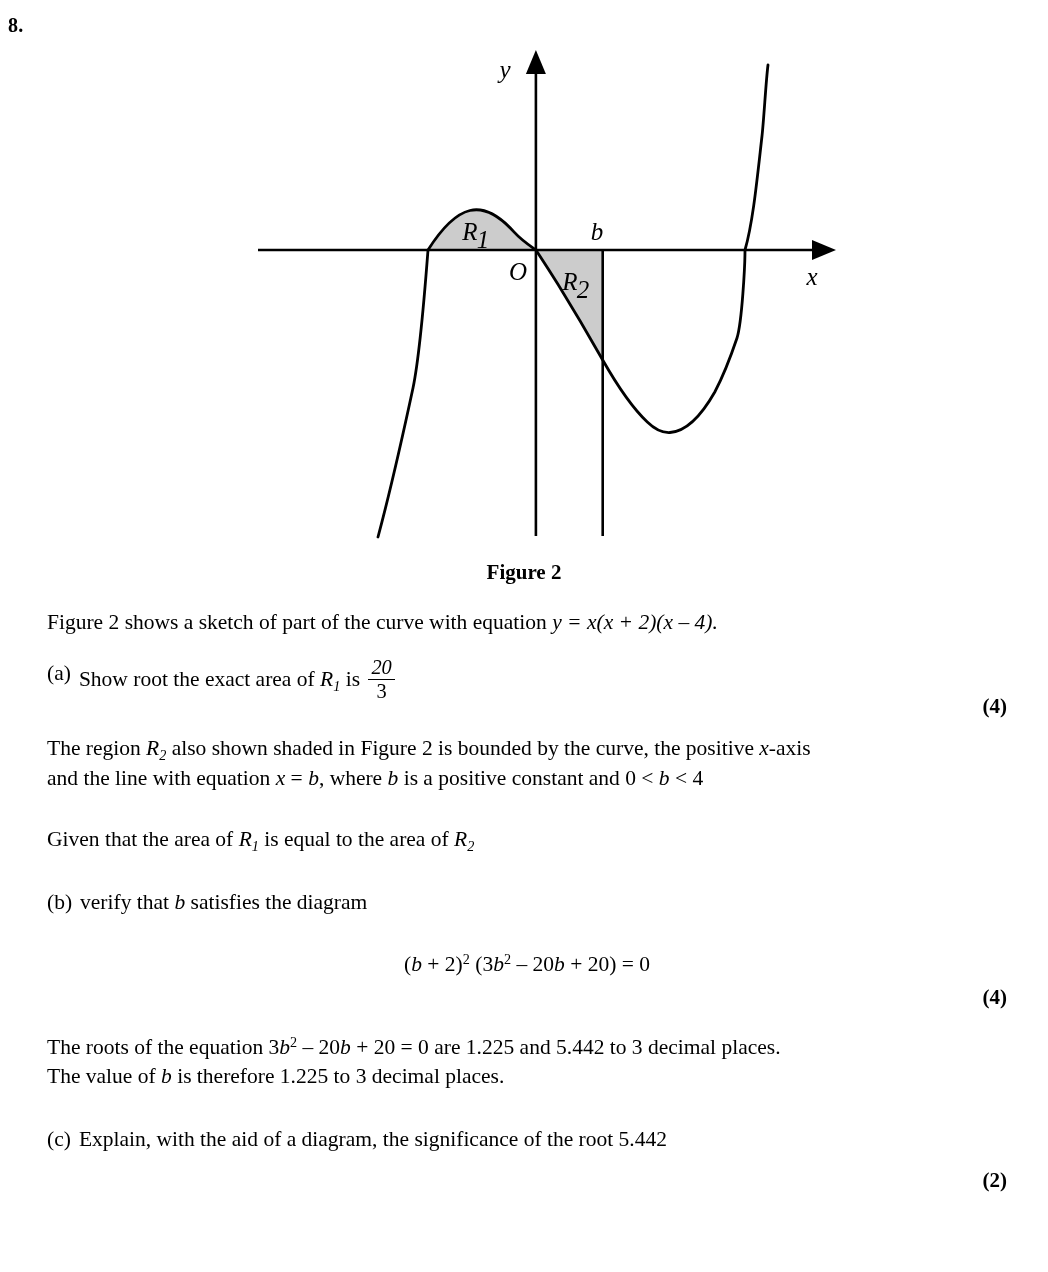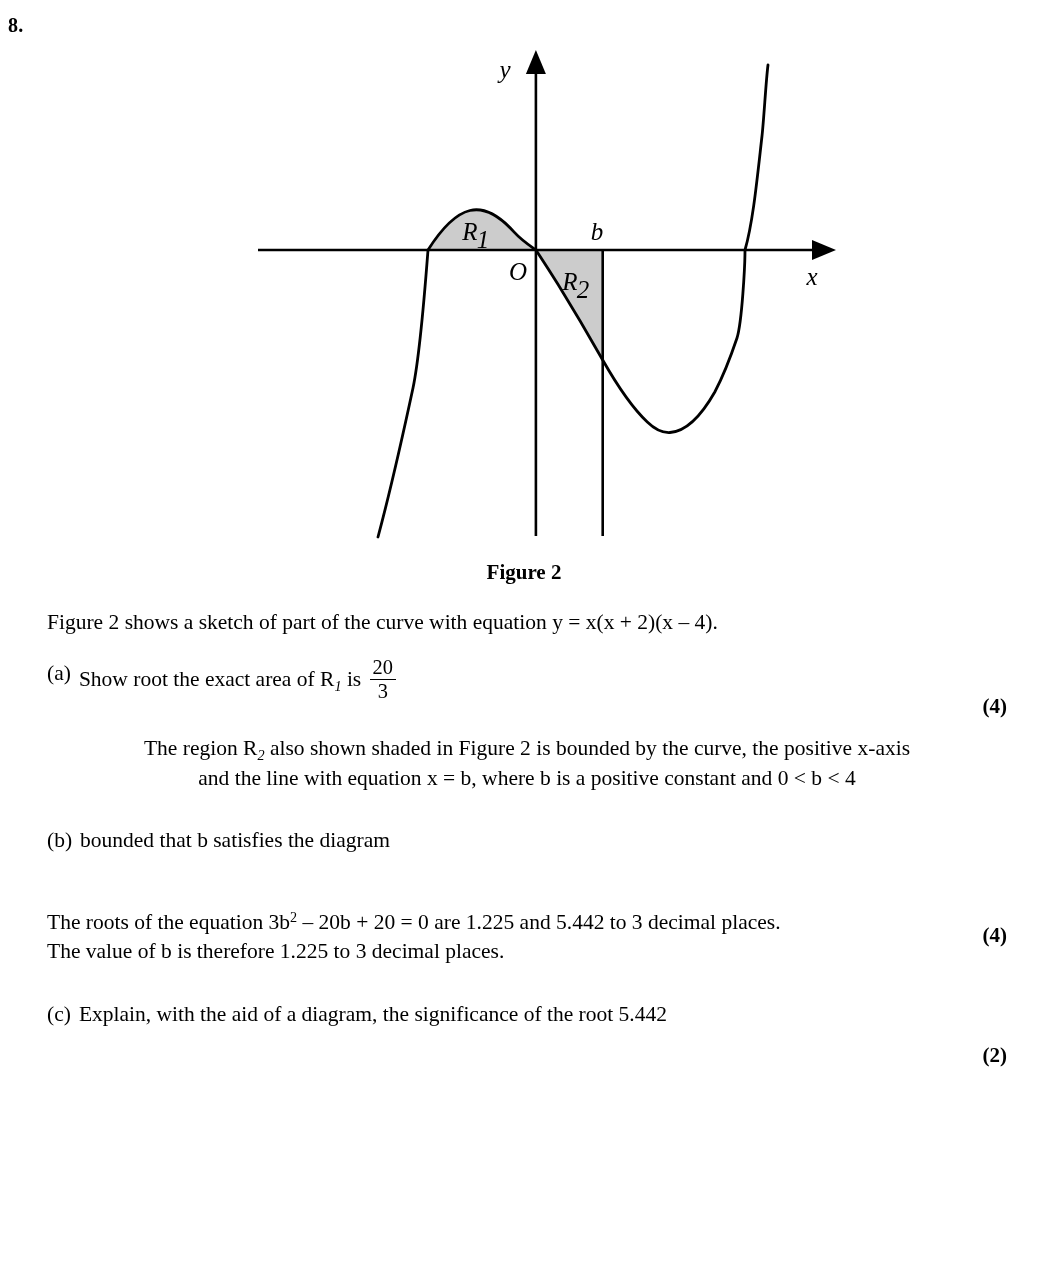--- a/index.html
+++ b/index.html
@@ -58,21 +58,21 @@
     left: 47px;
     top: 608px;
     width: 960px;
     font-size: 21.5px;
     line-height: 1.32;
   }
   .para {
     position: relative;
     margin: 0 0 23px 0;
   }
-  .it { }
+  .it { font-style: italic; }
   .sub {
     font-size: 0.66em;
     vertical-align: -0.32em;
     font-style: italic;
   }
   .sup {
     font-size: 0.66em;
     vertical-align: 0.52em;
     font-style: normal;
   }
@@ -95,20 +95,21 @@
     text-align: center;
     line-height: 1.02;
     margin: 0 3px;
     position: relative;
     top: -2px;
   }
   .frac .num {
     display: block;
     font-size: 0.95em;
     padding: 0 3px;
+    font-style: italic;
   }
   .frac .bar {
     display: block;
     border-top: 1.6px solid #000;
     margin: 1px 0;
   }
   .frac .den {
     display: block;
     font-size: 0.95em;
     padding: 0 3px;
@@ -205,33 +206,39 @@
   <div class="para block" style="margin-bottom:30px;">
     <div class="part">
       <span class="part-label">(a)</span>
       <span class="part-text">
         <span>Show root the exact area of </span><span class="it">R</span><span class="sub">1</span><span> is </span><span class="frac"><span class="num">20</span><span class="bar"></span><span class="den">3</span></span>
       </span>
     </div>
     <span class="marks" style="top:34px;">(4)</span>
   </div>
 
-  <p class="para" style="margin-top:18px;text-align:center;">
+  <p class="para" style="margin-top:18px;">
     <span>The region </span><span class="it">R</span><span class="sub">2</span><span> also shown shaded in Figure 2 is bounded by the curve, the positive </span><span class="it">x</span><span>-axis</span><br><span>and the line with equation </span><span class="it">x</span><span> = </span><span class="it">b</span><span>, where </span><span class="it">b</span><span> is a positive constant and 0 </span><span>&lt;</span><span> </span><span class="it">b</span>&nbsp;<span>&lt;</span><span> 4</span>
   </p>
 
+  <p class="para" style="margin-top:32px;">
+    <span>Given that the area of </span><span class="it">R</span><span class="sub">1</span><span> is equal to the area of </span><span class="it">R</span><span class="sub">2</span>
+  </p>
 
   <div class="para block" style="margin-top:33px;margin-bottom:0;">
     <div class="part">
       <span class="part-label">(b)</span>
       <span class="part-text">
-        <span>bounded that </span><span class="it">b</span><span> satisfies the diagram</span>
+        <span>verify that </span><span class="it">b</span><span> satisfies the diagram</span>
       </span>
     </div>
 
+    <div class="centered-eq" style="margin-top:34px;">
+      <span>(</span><span class="it">b</span><span> + 2)</span><span class="sup">2</span><span> (3</span><span class="it">b</span><span class="sup">2</span><span> – 20</span><span class="it">b</span><span> + 20) = 0</span>
+    </div>
 
     <span class="marks" style="top:96px;">(4)</span>
   </div>
 
   <p class="para" style="margin-top:54px;">
     <span>The roots of the equation 3</span><span class="it">b</span><span class="sup">2</span><span> – 20</span><span class="it">b</span><span> + 20 = 0 are 1.225 and 5.442 to 3 decimal places.</span><br><span>The value of </span><span class="it">b</span><span> is therefore 1.225 to 3 decimal places.</span>
   </p>
 
   <div class="para block" style="margin-top:35px;">
     <div class="part">

